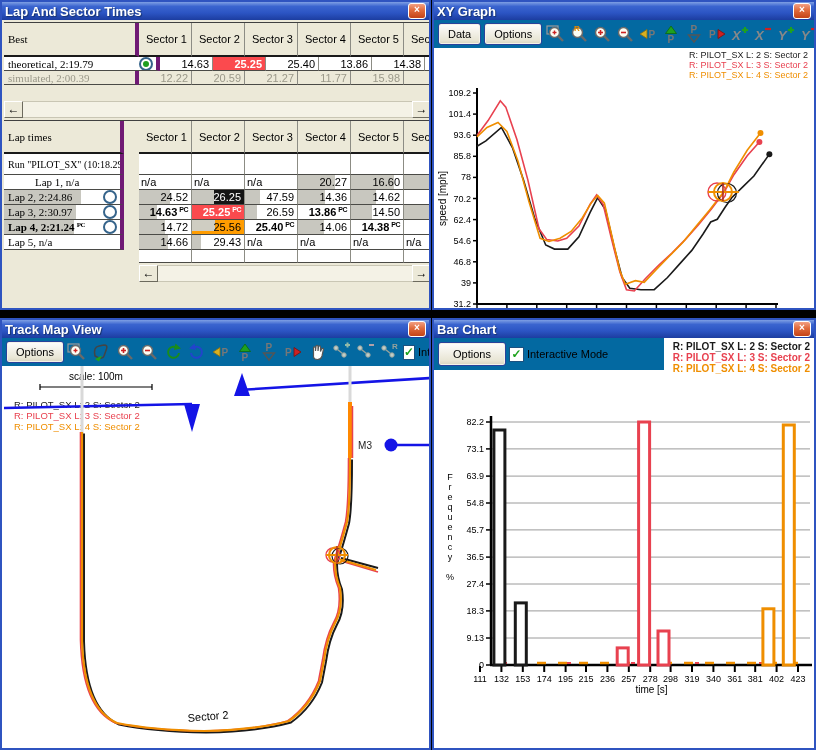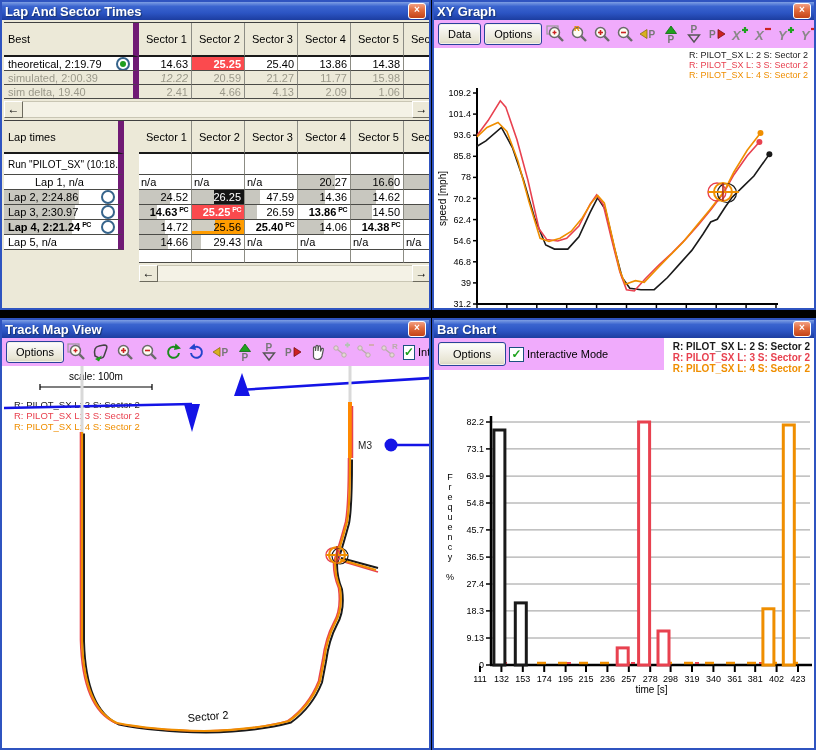--- a/index.html
+++ b/index.html
@@ -9,40 +9,40 @@
   .titlebar{position:absolute;left:0;top:0;right:0;height:18px;
     background:linear-gradient(180deg,#7e9fe4 0%,#3a64cf 25%,#2c55c4 60%,#1c3da0 100%);
     display:flex;align-items:center;padding:0 3px;box-sizing:border-box;}
   .titlebar .title{color:#fff;font-size:13px;font-weight:bold;text-shadow:1px 1px 1px #16336e;flex:1;
     white-space:nowrap;overflow:hidden;}
   .closebtn{width:16px;height:14px;border:1px solid #fff;border-radius:3px;
     background:linear-gradient(180deg,#f2a083 0%,#e06a3c 45%,#c44317 100%);
     color:#fff;font-size:10px;font-weight:bold;line-height:12px;text-align:center;cursor:default;}
   .winbody{position:absolute;left:0;top:18px;right:0;bottom:0;}
   .white{background:#fff;}
-  .toolbar{position:absolute;left:0;right:0;top:0;height:28px;background:#f0abfc;
+  .toolbar{position:absolute;left:0;right:0;top:0;height:28px;background:#0369a1;
     display:flex;align-items:center;gap:3px;padding:0 4px;box-sizing:border-box;}
   .btn{height:20px;padding:0 9px;background:linear-gradient(180deg,#fefefe,#e8e5d4 80%,#d8d4c0);
     border:1px solid #29429b;border-radius:3px;font-size:11px;color:#000;
     display:inline-flex;align-items:center;justify-content:center;box-shadow:inset 0 0 0 1px #f4f2e8;}
   .tbi{width:21px;height:21px;display:inline-flex;align-items:center;justify-content:center;}
   .tbi svg{display:block;}
   .cb{width:13px;height:13px;border:1px solid #1c5180;background:#fff;display:inline-block;
     color:#1ba11b;font-weight:bold;font-size:12px;line-height:12px;text-align:center;}
   .cblabel{font-size:11px;color:#000;white-space:nowrap;}
   
   .sectable{position:absolute;overflow:hidden;border-top:1px solid #404040;}
   .trow{display:flex;}
   .cell{position:relative;box-sizing:border-box;flex:0 0 auto;background:#fff;color:#000;
     border-right:1px solid #8c8c84;border-bottom:1px solid #4a4a46;font-size:11px;
     text-align:right;padding:0 3px 0 2px;white-space:nowrap;overflow:hidden;
     display:flex;align-items:center;justify-content:flex-end;}
   .headcell{background:#ece9d8;border-bottom:2px solid #1a1a1a;justify-content:flex-start;
     padding-left:7px;font-size:11px;}
-  .labelcell{justify-content:flex-start;padding-left:4px;border-right:6px solid #701a75;}
+  .labelcell{justify-content:flex-start;padding-left:4px;border-right:4px solid #701a75;font-family:Liberation Serif, serif;}
   .spacer{flex:0 0 auto;background:transparent;border-bottom:none;}
   .dimtext{color:#9b998a;}
   .dimbg{background:#ece9d8;}
   .bg-red{background:#fb4a4e !important;color:#fff;font-weight:bold;}
   .bg-black{color:#fff;}
   .bg-orange{box-shadow:inset 0 -3px 0 #ff9c00;}
   .b{font-weight:bold;}
   .na{justify-content:flex-start;}
   .pc{font-size:7px;font-weight:bold;letter-spacing:-0.5px;margin-left:2px;align-self:flex-start;margin-top:1px;}
   .radio{position:absolute;right:3px;top:50%;transform:translateY(-50%);width:10px;height:10px;
@@ -71,21 +71,21 @@
         <div class="trow" style="height: 34px;">
           <div class="cell headcell labelcell" style="width: 135px; height: 34px;">Best</div>
           <div class="cell headcell" style="width: 53px; height: 34px;">Sector 1</div>
           <div class="cell headcell" style="width: 53px; height: 34px;">Sector 2</div>
           <div class="cell headcell" style="width: 53px; height: 34px;">Sector 3</div>
           <div class="cell headcell" style="width: 53px; height: 34px;">Sector 4</div>
           <div class="cell headcell" style="width: 53px; height: 34px;">Sector 5</div>
           <div class="cell headcell" style="width: 53px; height: 34px;">Sector 6</div>
         </div>
         <div class="trow" style="height: 14px;">
-          <div class="cell labelcell" style="width: 135px; height: 14px;">
+          <div class="cell labelcell" style="width: 156px; height: 14px;">
             <span>theoretical, 2:19.79</span>
             <span class="radio">
               <span class="dot"></span>
             </span>
           </div>
           <div class="cell" style="width: 53px; height: 14px;">
             <span>14.63</span>
           </div>
           <div class="cell bg-red" style="width: 53px; height: 14px;">
             <span>25.25</span>
@@ -100,57 +100,34 @@
             <span>14.38</span>
           </div>
           <div class="cell" style="width: 53px; height: 14px;">
             <span></span>
           </div>
         </div>
         <div class="trow" style="height: 14px;">
           <div class="cell labelcell dimtext dimbg" style="width: 135px; height: 14px;">
             <span>simulated, 2:00.39</span>
           </div>
-          <div class="cell dimtext dimbg" style="width: 53px; height: 14px; font-style: italic;">
+          <div class="cell dimtext dimbg" style="width: 53px; height: 14px;">
             <span>12.22</span>
           </div>
           <div class="cell dimtext dimbg" style="width: 53px; height: 14px;">
             <span>20.59</span>
           </div>
           <div class="cell dimtext dimbg" style="width: 53px; height: 14px;">
             <span>21.27</span>
           </div>
           <div class="cell dimtext dimbg" style="width: 53px; height: 14px;">
             <span>11.77</span>
           </div>
           <div class="cell dimtext dimbg" style="width: 53px; height: 14px;">
             <span>15.98</span>
-          </div>
-          <div class="cell dimtext dimbg" style="width: 53px; height: 14px;">
-            <span></span>
-          </div>
-        </div>
-        <div class="trow" style="height: 14px;">
-          <div class="cell labelcell dimtext dimbg" style="width: 135px; height: 14px;">
-            <span>sim delta, 19.40</span>
-          </div>
-          <div class="cell dimtext dimbg" style="width: 53px; height: 14px;">
-            <span>2.41</span>
-          </div>
-          <div class="cell dimtext dimbg" style="width: 53px; height: 14px;">
-            <span>4.66</span>
-          </div>
-          <div class="cell dimtext dimbg" style="width: 53px; height: 14px;">
-            <span>4.13</span>
-          </div>
-          <div class="cell dimtext dimbg" style="width: 53px; height: 14px;">
-            <span>2.09</span>
-          </div>
-          <div class="cell dimtext dimbg" style="width: 53px; height: 14px;">
-            <span>1.06</span>
           </div>
           <div class="cell dimtext dimbg" style="width: 53px; height: 14px;">
             <span></span>
           </div>
         </div>
       </div>
     <div class="hscroll" id="scroll-top" style="left:2px;top:81px;width:427px;">
       <span class="sbtn">←</span>
       <span class="hs-track"></span>
       <span class="sbtn">→</span>

